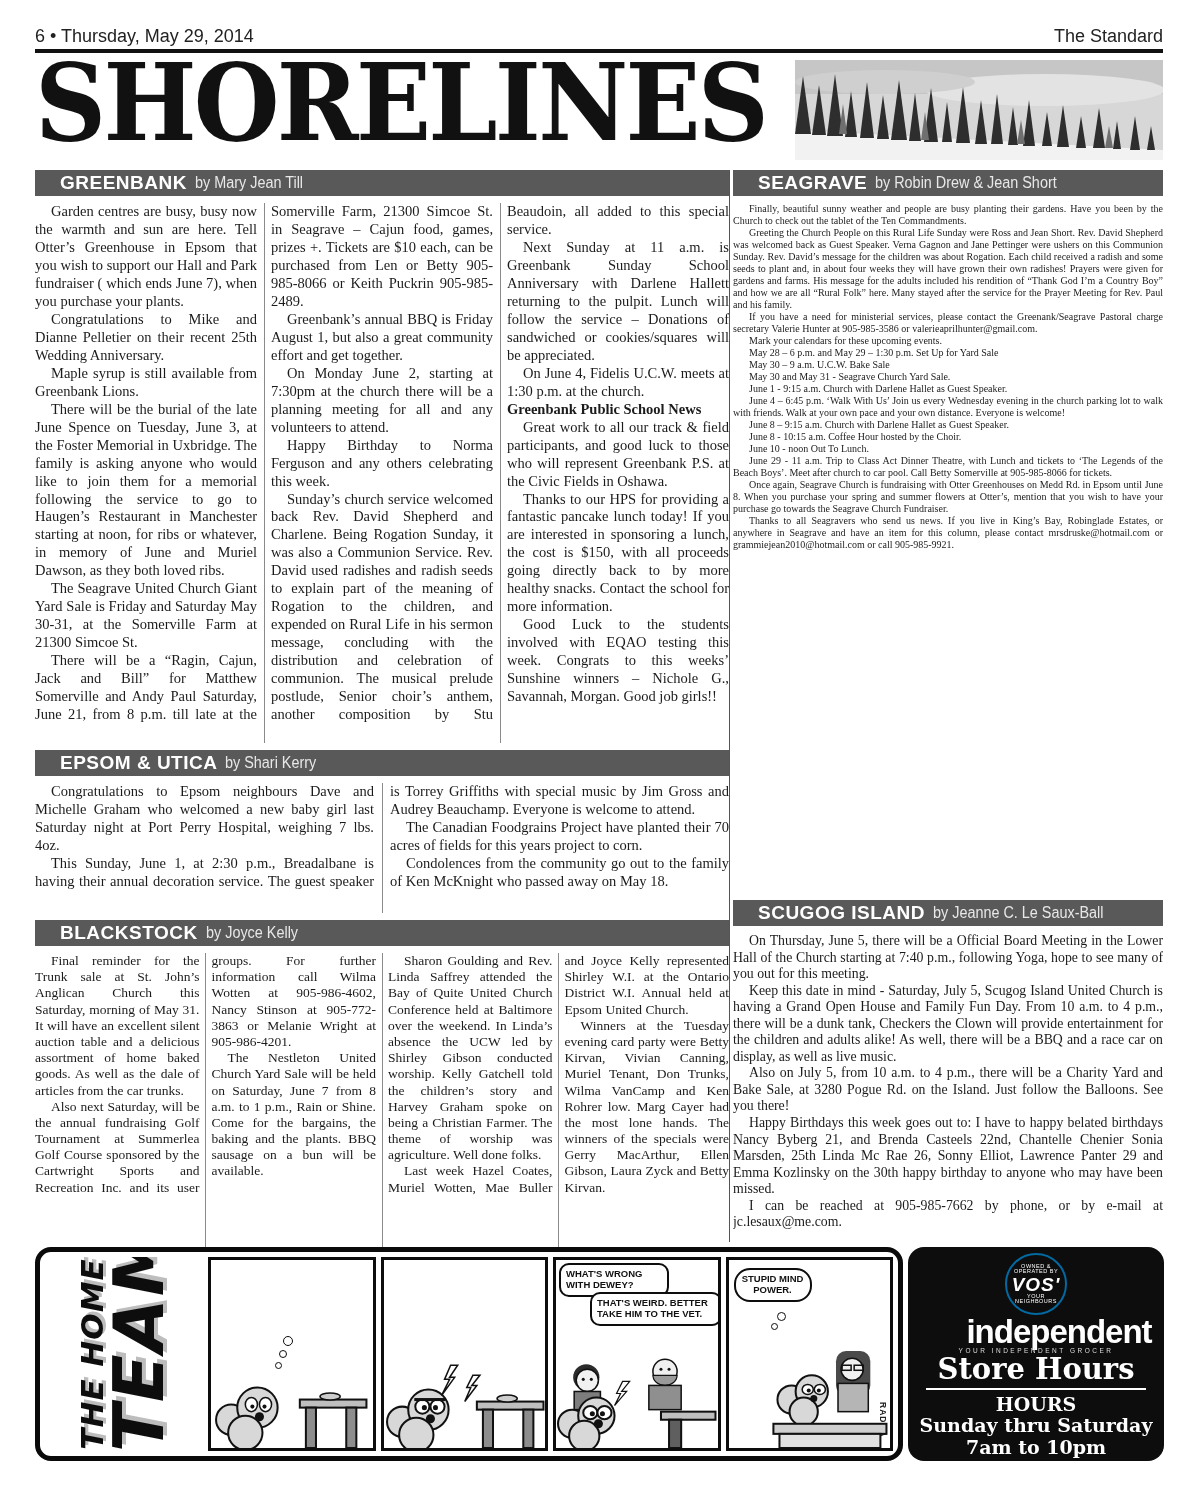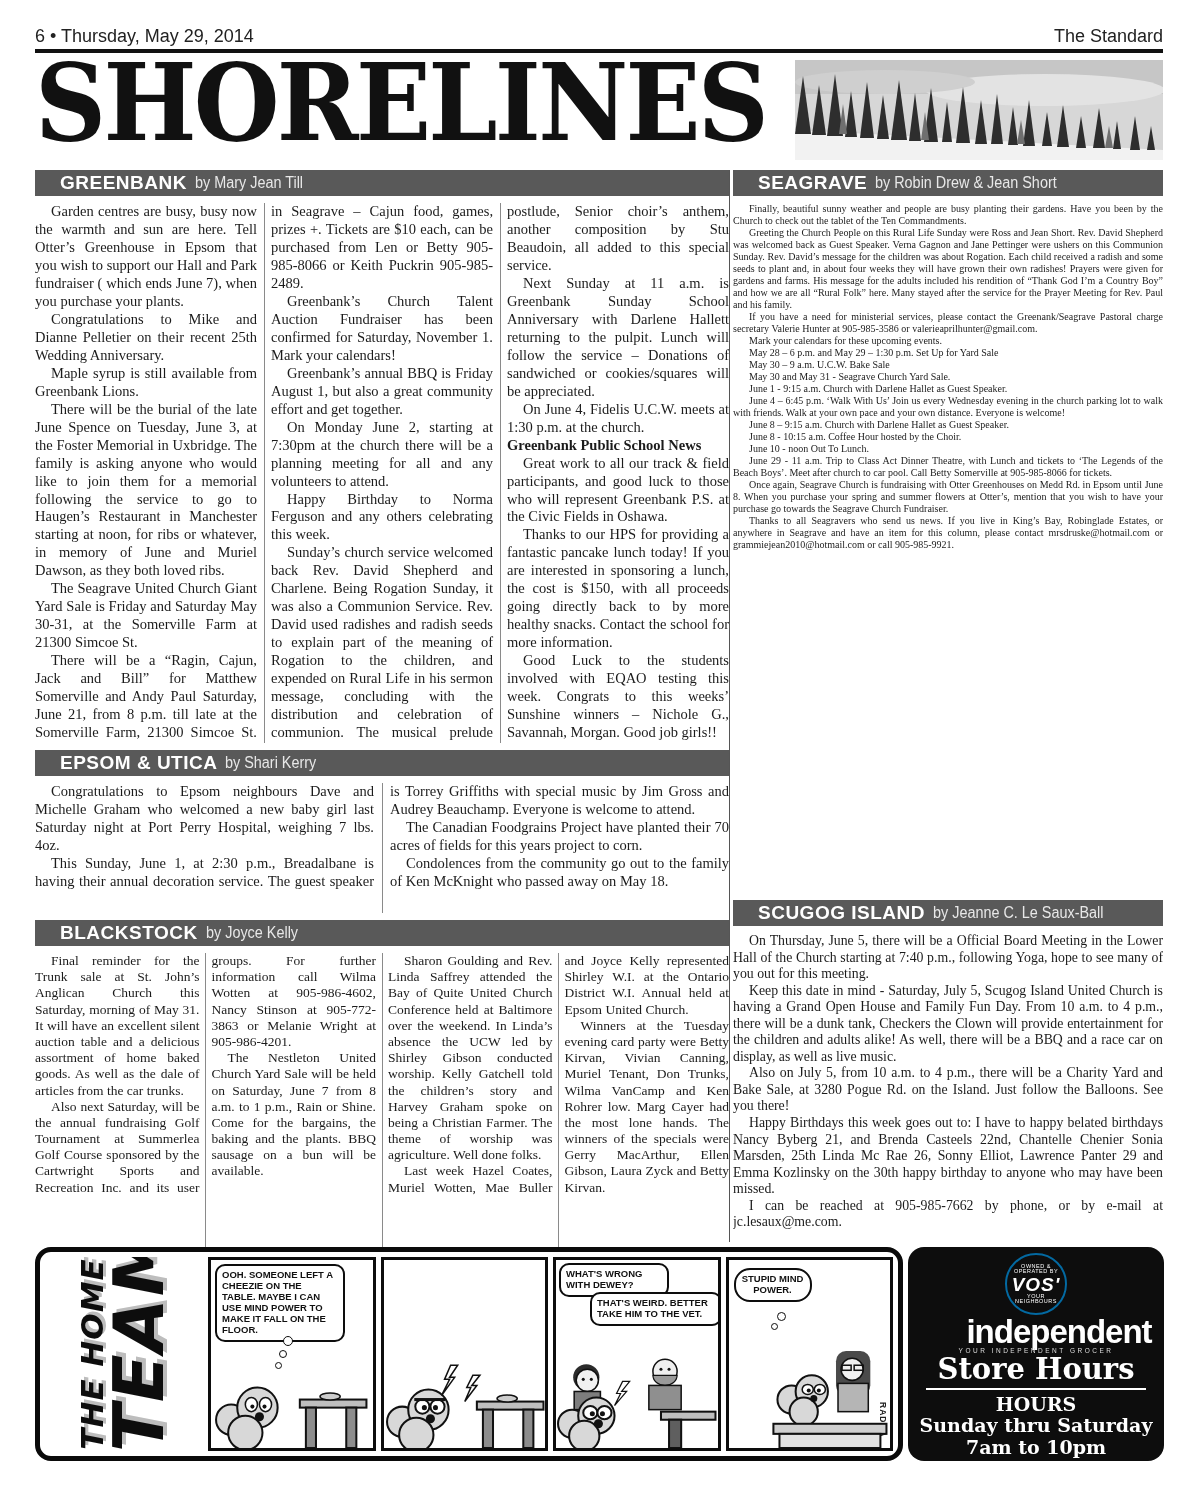--- a/index.html
+++ b/index.html
@@ -125,21 +125,20 @@
         <span class="sectitle">GREENBANK</span>
         <span class="secby">by Mary Jean Till</span>
       </div>
       <div class="body cols3">
           <p>Garden centres are busy, busy now the warmth and sun are here. Tell Otter’s Greenhouse in Epsom that you wish to support our Hall and Park fundraiser ( which ends June 7), when you purchase your plants.</p>
           <p>Congratulations to Mike and Dianne Pelletier on their recent 25th Wedding Anniversary.</p>
           <p>Maple syrup is still available from Greenbank Lions.</p>
           <p>There will be the burial of the late June Spence on Tuesday, June 3, at the Foster Memorial in Uxbridge. The family is asking anyone who would like to join them for a memorial following the service to go to Haugen’s Restaurant in Manchester starting at noon, for ribs or whatever, in memory of June and Muriel Dawson, as they both loved ribs.</p>
           <p>The Seagrave United Church Giant Yard Sale is Friday and Saturday May 30-31, at the Somerville Farm at 21300 Simcoe St.</p>
           <p>There will be a “Ragin, Cajun, Jack and Bill” for Matthew Somerville and Andy Paul Saturday, June 21, from 8 p.m. till late at the Somerville Farm, 21300 Simcoe St. in Seagrave – Cajun food, games, prizes +.  Tickets are $10 each, can be purchased from Len or Betty 905-985-8066 or Keith Puckrin 905-985-2489.</p>
-          <p>Greenbank’s Church Talent Auction Fundraiser has been confirmed for Saturday, November 1. Mark your calendars!</p>
           <p>Greenbank’s annual BBQ is Friday August 1, but also a great community effort and get together.</p>
           <p>On Monday June 2, starting at 7:30pm at the church there will be a planning meeting for all and any volunteers to attend.</p>
           <p>Happy Birthday to Norma Ferguson and any others celebrating this week.</p>
           <p>Sunday’s church service welcomed back Rev. David Shepherd and Charlene. Being Rogation Sunday, it was also a Communion Service. Rev. David used radishes and radish seeds to explain part of the meaning of Rogation to the children, and expended on Rural Life in his sermon message, concluding with the distribution and celebration of communion. The musical prelude postlude, Senior choir’s anthem, another composition by Stu Beaudoin, all added to this special service.</p>
           <p>Next Sunday at 11 a.m. is Greenbank Sunday School Anniversary with Darlene Hallett returning to the pulpit. Lunch will follow the service – Donations of sandwiched or cookies/squares will be appreciated.</p>
           <p>On June 4, Fidelis U.C.W. meets at 1:30 p.m. at the church.</p>
           <p class="subhead">Greenbank Public School News</p>
           <p>Great work to all our track &amp; field participants, and good luck to those who will represent Greenbank P.S. at the Civic Fields in Oshawa.</p>
           <p>Thanks to our HPS for providing a fantastic pancake lunch today! If you are interested in sponsoring a lunch, the cost is $150, with all proceeds going directly back to by more healthy snacks. Contact the school for more information.</p>
           <p>Good Luck to the students involved with EQAO testing this week. Congrats to this weeks’ Sunshine winners – Nichole G., Savannah, Morgan.  Good job girls!!</p>
@@ -220,21 +219,20 @@
 
   <div class="comic">
     <div class="comic-logo">
       <div class="comic-logo-inner">
         <div class="l1">THE HOME</div>
         <div class="l2">TEAM</div>
       </div>
     </div>
 
     <div class="panel">
-      <div class="balloon" style="left:4px;top:4px;right:28px;">OOH. SOMEONE LEFT A CHEEZIE ON THE TABLE. MAYBE I CAN USE MIND POWER TO MAKE IT FALL ON THE FLOOR.</div>
       <span class="tdot" style="left:72px;top:76px;width:8px;height:8px;"></span>
       <span class="tdot" style="left:68px;top:90px;width:6px;height:6px;"></span>
       <span class="tdot" style="left:64px;top:102px;width:5px;height:5px;"></span>
       <svg class="pan-svg" viewBox="0 0 160 110" preserveAspectRatio="xMidYMax meet">
         <g stroke="#111" stroke-width="2" fill="#d8d8d8">
           <circle cx="20" cy="82" r="15"></circle>
             <circle cx="46" cy="70" r="20"></circle>
             <circle cx="34" cy="95" r="17"></circle>
         </g>
         <ellipse cx="40" cy="67" rx="6" ry="7" fill="#fff" stroke="#111" stroke-width="1.5"></ellipse>

